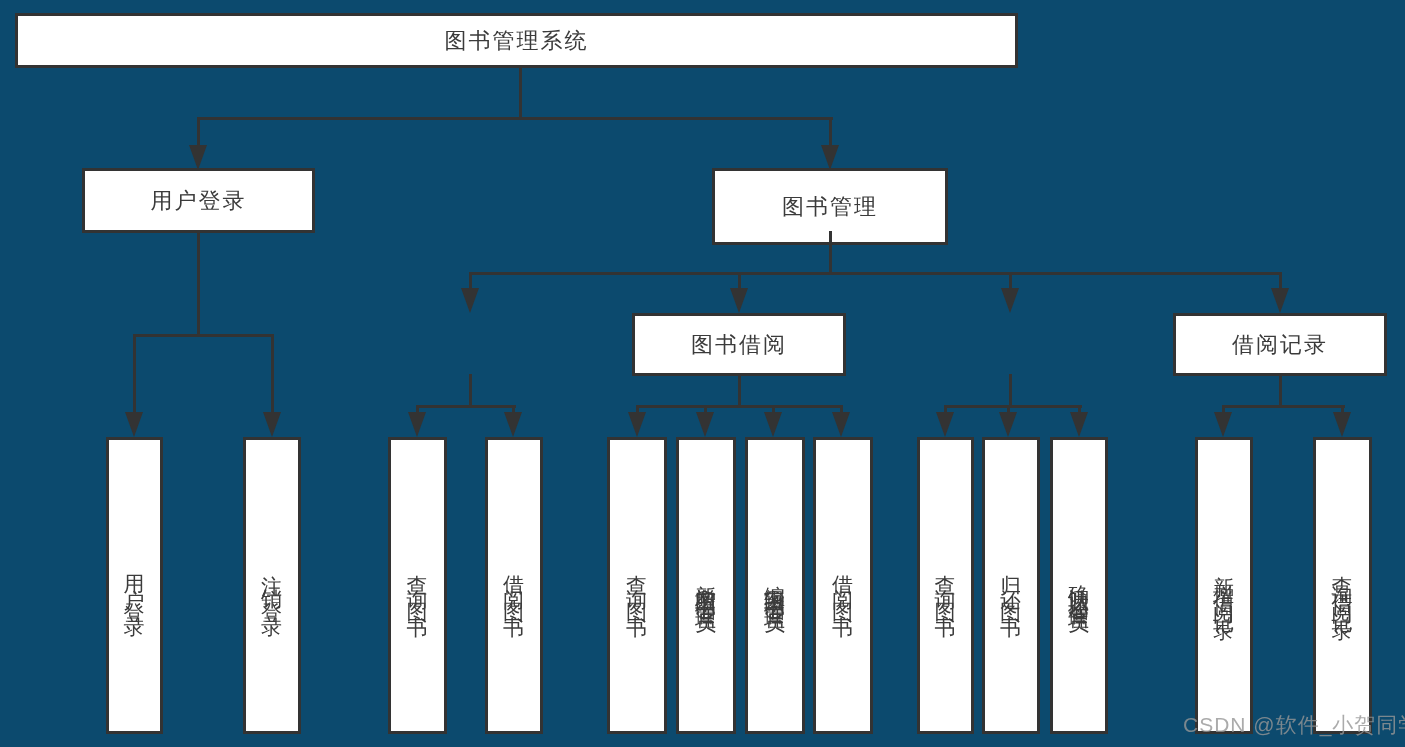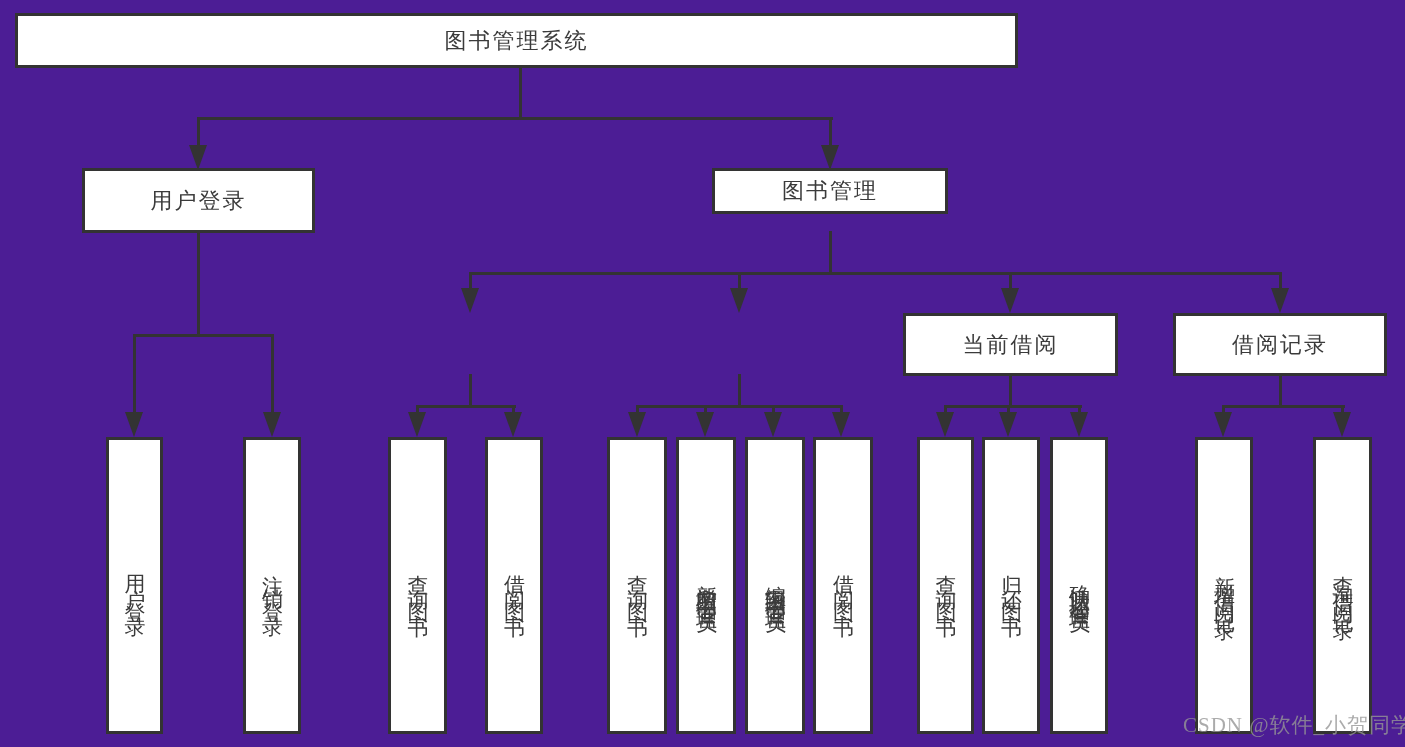--- a/index.html
+++ b/index.html
@@ -1,18 +1,18 @@
 <!DOCTYPE html>
 <html><head>
 <meta charset="utf-8">
 <style>
   html,body{margin:0;padding:0;background:#ffffff;}
   .canvas{
-    position:relative;width:1405px;height:747px;background:#4c1d95;
-    font-family:Liberation Serif, serif;
+    position:relative;width:1405px;height:747px;background:#0c4a6e;
+    font-family:Liberation Sans, sans-serif;
     overflow:hidden;
   }
   .box{
     position:absolute;box-sizing:border-box;
     border:3px solid #333333;background:#ffffff;
     display:flex;align-items:center;justify-content:center;
     color:#3b3b3b;
   }
   .hlabel{font-size:22px;letter-spacing:2px;white-space:nowrap;}
   .vbox{writing-mode:vertical-rl;text-orientation:mixed;font-size:21px;line-height:1;}
@@ -44,21 +44,21 @@
   <div class="vline" style="left:519px;top:66px;height:54px;"></div>
   <div class="hline" style="left:197px;top:117px;width:636px;"></div>
   <div class="vline" style="left:197px;top:117px;height:30px;"></div>
   <div class="arrow" style="left:189px;top:145px;"></div>
   <div class="vline" style="left:829px;top:117px;height:30px;"></div>
   <div class="arrow" style="left:821px;top:145px;"></div>
 
   <div class="box hlabel" style="left:82px;top:168px;width:233px;height:65px;">
     <span>用户登录</span>
   </div>
-  <div class="box hlabel" style="left:712px;top:168px;width:236px;height:46px;">
+  <div class="box hlabel" style="left:712px;top:168px;width:236px;height:77px;">
     <span>图书管理</span>
   </div>
 
   <div class="vline" style="left:197px;top:231px;height:106px;"></div>
   <div class="hline" style="left:133px;top:334px;width:141px;"></div>
   <div class="vline" style="left:133px;top:334px;height:80px;"></div>
   <div class="arrow" style="left:125px;top:412px;"></div>
   <div class="vline" style="left:271px;top:334px;height:80px;"></div>
   <div class="arrow" style="left:263px;top:412px;"></div>
 
@@ -73,22 +73,22 @@
   <div class="hline" style="left:469px;top:272px;width:813px;"></div>
   <div class="vline" style="left:469px;top:272px;height:18px;"></div>
   <div class="arrow" style="left:461px;top:288px;"></div>
   <div class="vline" style="left:738px;top:272px;height:18px;"></div>
   <div class="arrow" style="left:730px;top:288px;"></div>
   <div class="vline" style="left:1009px;top:272px;height:18px;"></div>
   <div class="arrow" style="left:1001px;top:288px;"></div>
   <div class="vline" style="left:1279px;top:272px;height:18px;"></div>
   <div class="arrow" style="left:1271px;top:288px;"></div>
 
-  <div class="box hlabel" style="left:903px;top:313px;width:215px;height:63px;">
-    <span>当前借阅</span>
+  <div class="box hlabel" style="left:632px;top:313px;width:214px;height:63px;">
+    <span>图书借阅</span>
   </div>
   <div class="box hlabel" style="left:1173px;top:313px;width:214px;height:63px;">
     <span>借阅记录</span>
   </div>
 
   <div class="vline" style="left:469px;top:374px;height:34px;"></div>
   <div class="hline" style="left:416px;top:405px;width:100px;"></div>
   <div class="vline" style="left:416px;top:405px;height:10px;"></div>
   <div class="arrow" style="left:408px;top:412px;"></div>
   <div class="vline" style="left:512px;top:405px;height:10px;"></div>

